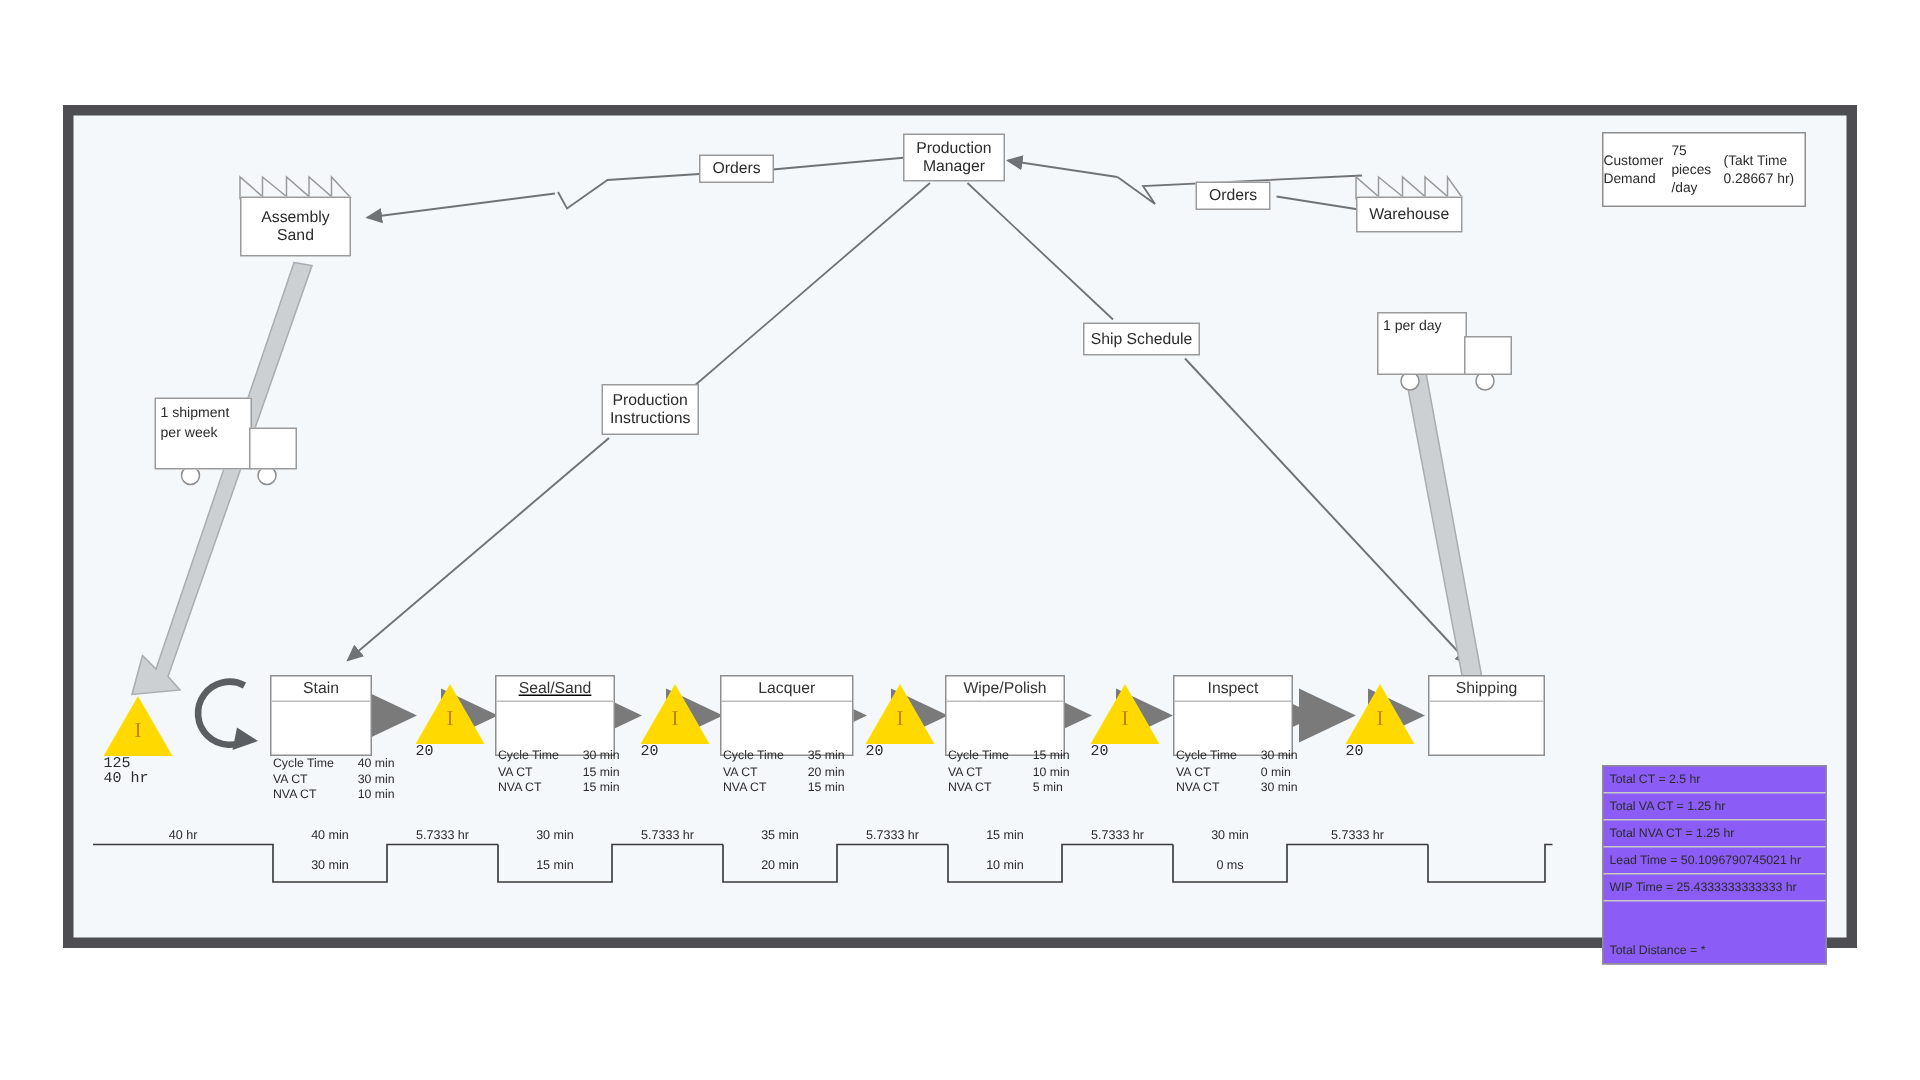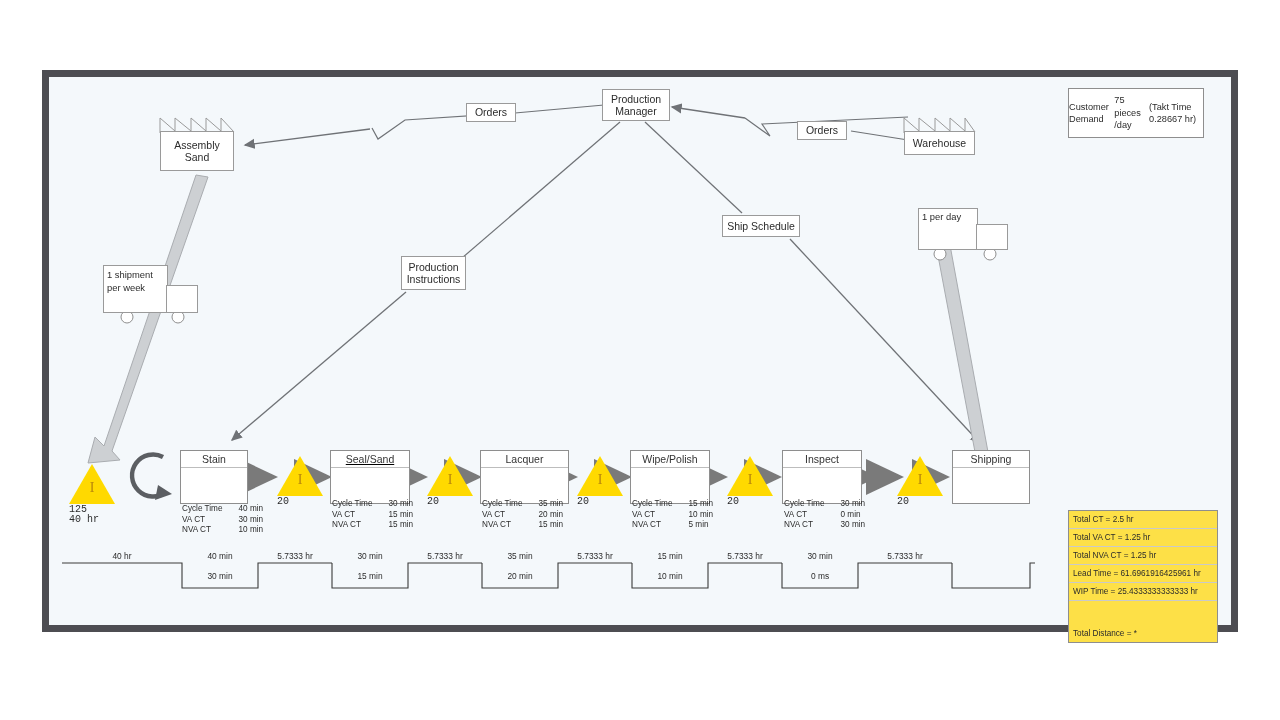--- a/index.html
+++ b/index.html
@@ -35,21 +35,21 @@
   .inv .tri2{position:absolute;left:1px;top:2px;width:0;height:0;
             border-left:22px solid transparent;border-right:22px solid transparent;
             border-bottom:38px solid #ffd900;}
   .inv .ii{position:absolute;left:50%;top:17px;transform:translateX(-50%);
            color:#b8860b;font-size:14px;font-family:"Liberation Serif",serif;line-height:14px;}
   .inv .qty{position:absolute;left:0;top:41px;font-size:10px;color:#2b2b2b;
             line-height:10.4px;white-space:nowrap;font-family:Liberation Mono, monospace;}
 
   
   #metrics{position:absolute;left:1068px;top:510px;width:150px;border:1px solid #8e8e8e;
-           background:#fde047;box-sizing:border-box;}
+           background:#8b5cf6;box-sizing:border-box;}
   #metrics .row{font-size:8.2px;color:#2b2b2b;padding:3.5px 4px;border-bottom:1px solid #c9c9c9;
                 white-space:nowrap;line-height:10px;}
   #metrics .row:last-child{border-bottom:none;margin-top:24px;}
 
   
   #demand{position:absolute;left:1068px;top:88px;width:136px;height:50px;border:1px solid #8e8e8e;
           background:#ffffff;display:flex;flex-direction:row;align-items:center;
           justify-content:center;font-size:9.2px;line-height:12.4px;color:#2b2b2b;box-sizing:border-box;}
 
   
@@ -377,17 +377,17 @@
   <div class="tt" style="left:182px;top:571px;width:76px;">30 min</div>
   <div class="tt" style="left:332px;top:571px;width:76px;">15 min</div>
   <div class="tt" style="left:482px;top:571px;width:76px;">20 min</div>
   <div class="tt" style="left:632px;top:571px;width:76px;">10 min</div>
   <div class="tt" style="left:782px;top:571px;width:76px;">0 ms</div>
 
   <div id="metrics">
     <div class="row">Total CT = 2.5 hr</div>
     <div class="row">Total VA CT = 1.25 hr</div>
     <div class="row">Total NVA CT = 1.25 hr</div>
-    <div class="row">Lead Time = 61.6961916425961 hr</div>
+    <div class="row">Lead Time = 50.1096790745021 hr</div>
     <div class="row">WIP Time = 25.4333333333333 hr</div>
     <div class="row">Total Distance = *</div>
   </div>
 </div>
 
 </body></html>

